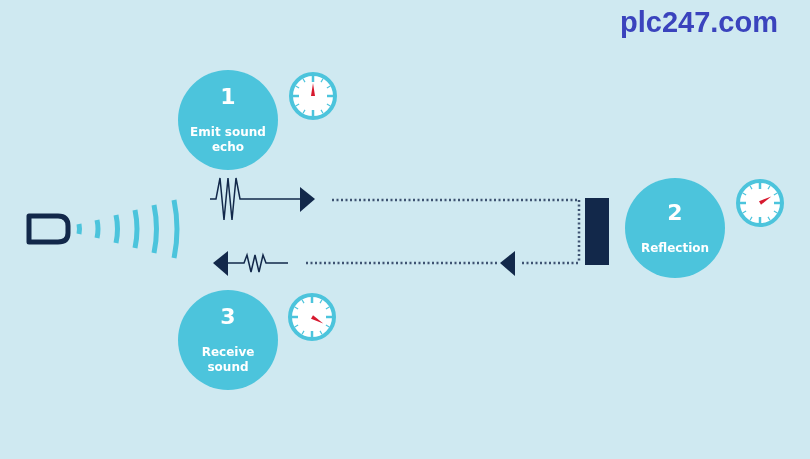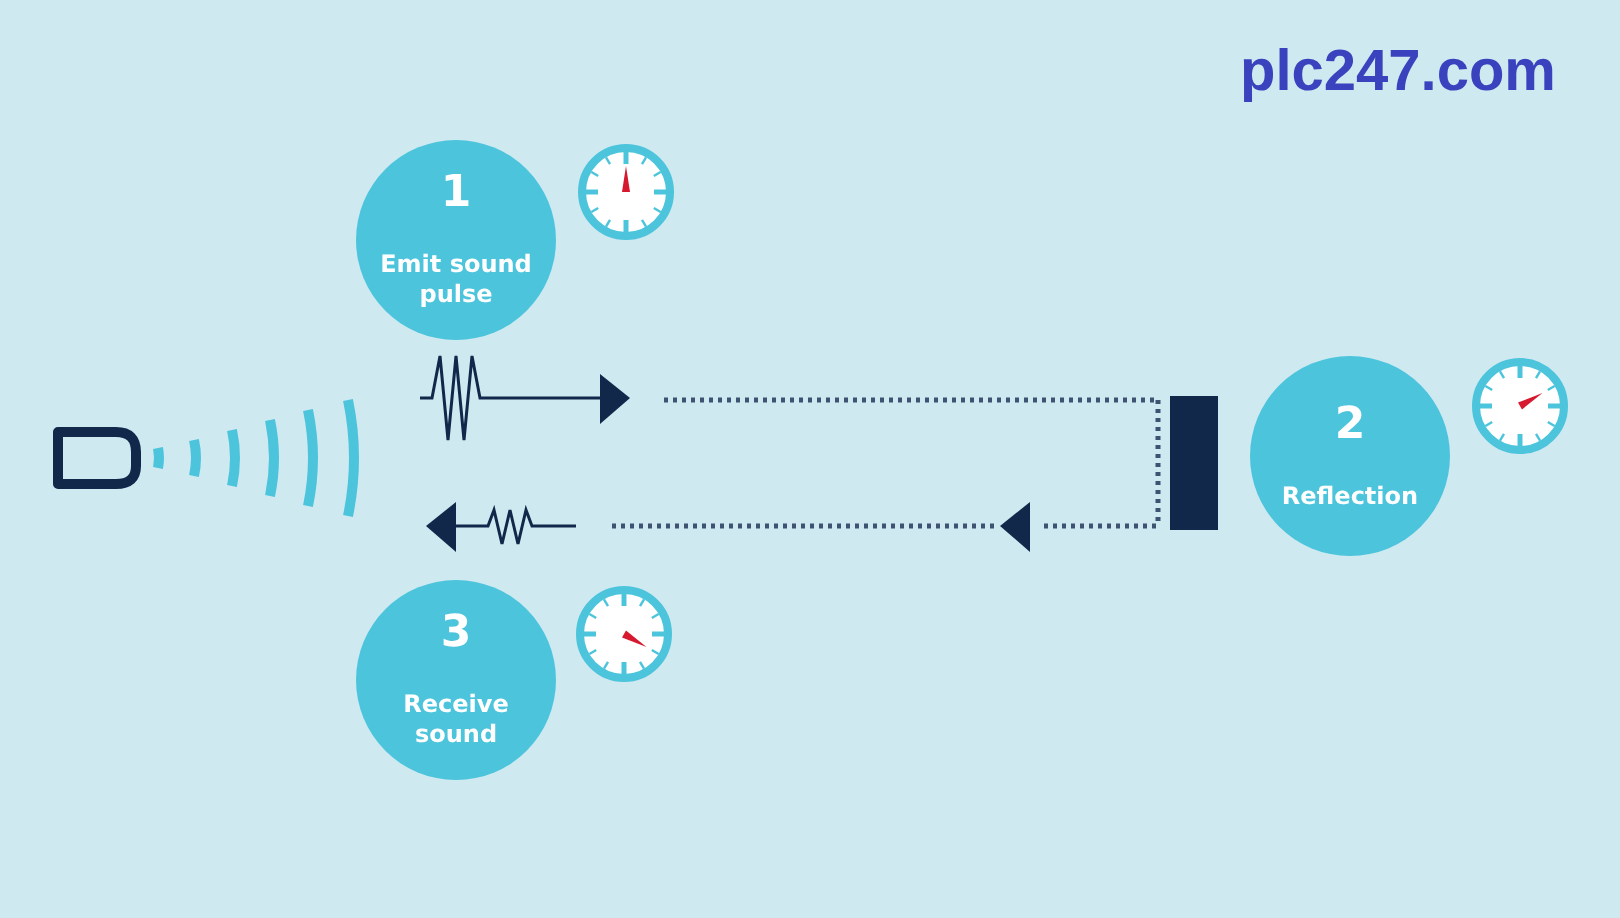--- a/index.html
+++ b/index.html
@@ -3,21 +3,21 @@
 <meta charset="utf-8">
 <style>
   html, body { margin: 0; padding: 0; }
   body {
     width: 810px; height: 459px; overflow: hidden;
     background: #cfe9f1;
     font-family: "DejaVu Sans", sans-serif;
     position: relative;
   }
   .brand {
-    position: absolute; left: 620px; top: 20px;
+    position: absolute; left: 620px; top: 6px;
     font-family: "Liberation Sans", sans-serif;
     font-weight: bold; font-size: 29px; color: #3a43bd;
     letter-spacing: 0px;
   }
   .step {
     position: absolute; width: 100px; height: 100px; border-radius: 50%;
     background: #4cc4dc; color: #ffffff;
     display: flex; flex-direction: column; align-items: center; justify-content: center;
     text-align: center;
   }
@@ -125,21 +125,21 @@
       <line x1="-17.3" y1="-10" x2="-13.9" y2="-8"></line>
         <line x1="-10" y1="-17.3" x2="-8" y2="-13.9"></line>
     </g>
     <polygon points="-2,0 0,-13 2,0" fill="#d7192f" transform="rotate(120)"></polygon>
   </g>
 </svg>
 
 <div class="step" style="left:178px; top:70px;">
   <div class="num">1</div>
   <div class="lbl">Emit sound</div>
-  <div class="lbl" style="margin-top:0">pulse</div>
+  <div class="lbl" style="margin-top:0">echo</div>
 </div>
 
 <div class="step" style="left:625px; top:178px;">
   <div class="num">2</div>
   <div class="lbl">Reflection</div>
 </div>
 
 <div class="step" style="left:178px; top:290px;">
   <div class="num">3</div>
   <div class="lbl">Receive</div>

